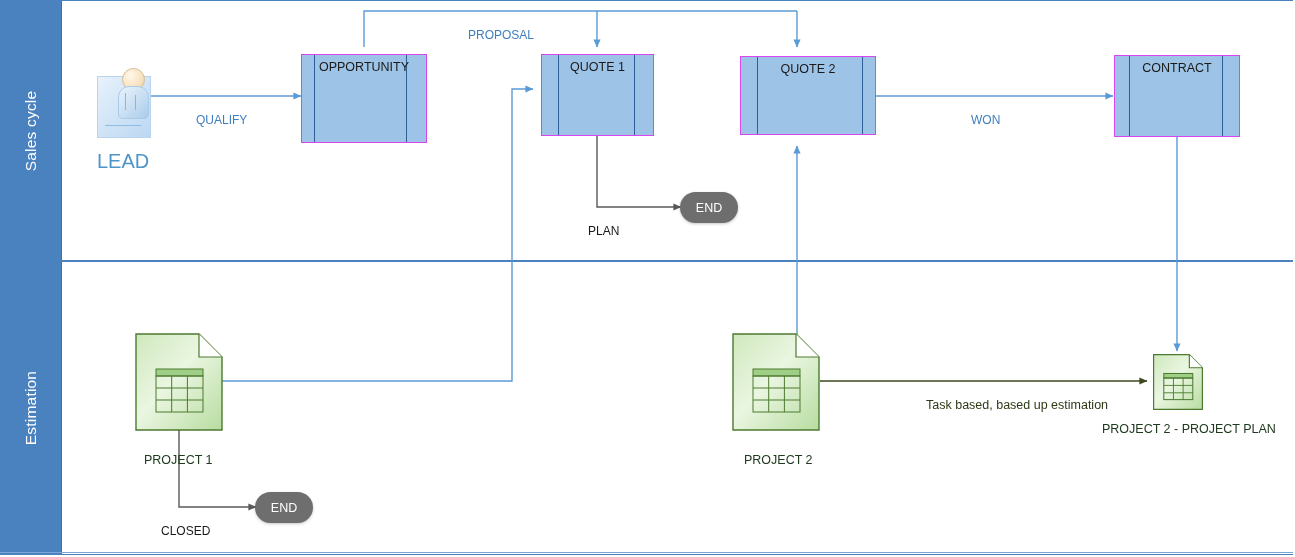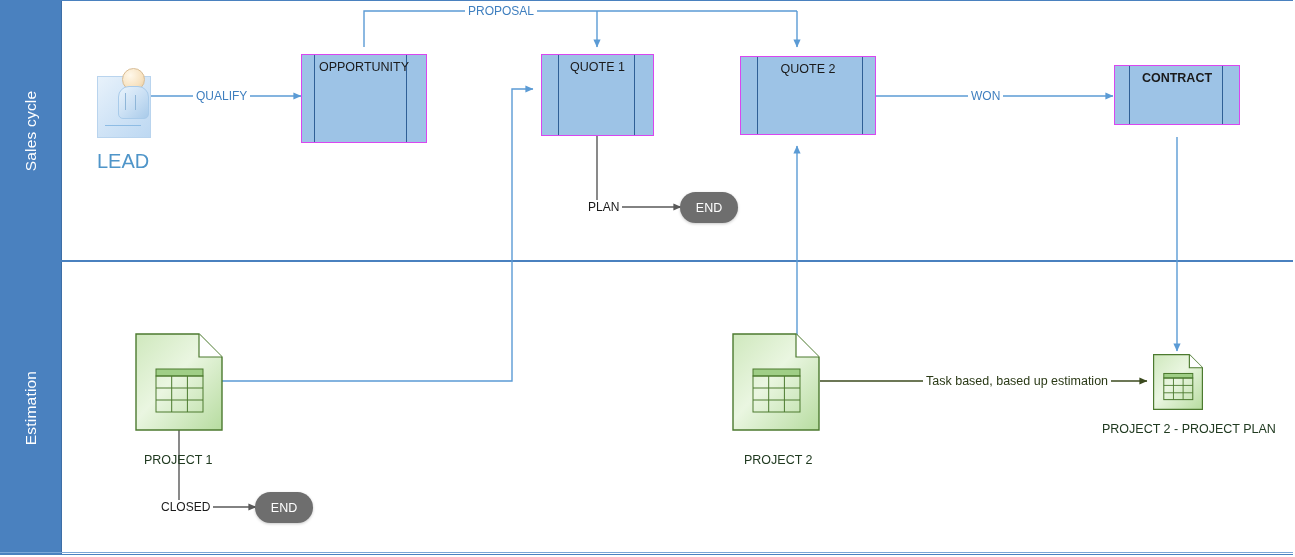--- a/index.html
+++ b/index.html
@@ -41,21 +41,21 @@
   .lead-ico .body:before{content:"";position:absolute;left:16px;top:8px;width:0;height:15px;border-left:1px solid #8fb6d8;}
   .lead-cap{position:absolute;font-size:20px;color:#4f95c9;white-space:nowrap;}
 
   
   .doc{position:absolute;}
   .doc svg{display:block;}
   .doc-cap{position:absolute;font-size:12.5px;color:#203a20;white-space:nowrap;}
 
   
   .conn{position:absolute;left:0;top:0;width:1295px;height:557px;overflow:visible;pointer-events:none;}
-  .elabel{position:absolute;white-space:nowrap;font-size:12px;background:#ffffff;padding:0 3px;}
+  .elabel{position:absolute;white-space:nowrap;font-size:12px;background:#ffffff;padding:0 3px;margin-top:24px;}
   .elabel.blue{color:#3f7fbf;}
   .elabel.dark{color:#1a1a1a;}
   .elabel.olive{color:#2b3a17;font-size:12.5px;}
 </style>
 </head>
 <body>
 
 <div id="stage">
 
   <div class="lane-frame"></div>
@@ -132,21 +132,21 @@
     <i class="bar" style="right:18px;"></i>
     <div class="lbl">QUOTE 1</div>
   </div>
 
   <div class="pbox" style="left:740px;top:56px;width:136px;height:79px;">
     <i class="bar" style="left:16px;"></i>
     <i class="bar" style="right:12px;"></i>
     <div class="lbl">QUOTE 2</div>
   </div>
 
-  <div class="pbox" style="left:1114px;top:65px;width:126px;height:60px;font-weight:bold;">
+  <div class="pbox" style="left:1114px;top:55px;width:126px;height:82px;">
     <i class="bar" style="left:14px;"></i>
     <i class="bar" style="right:16px;"></i>
     <div class="lbl">CONTRACT</div>
   </div>
 
   <div class="term" style="left:680px;top:192px;width:58px;height:31px;">
     <span>END</span>
   </div>
 
   <div class="doc" style="left:135px;top:333px;">

